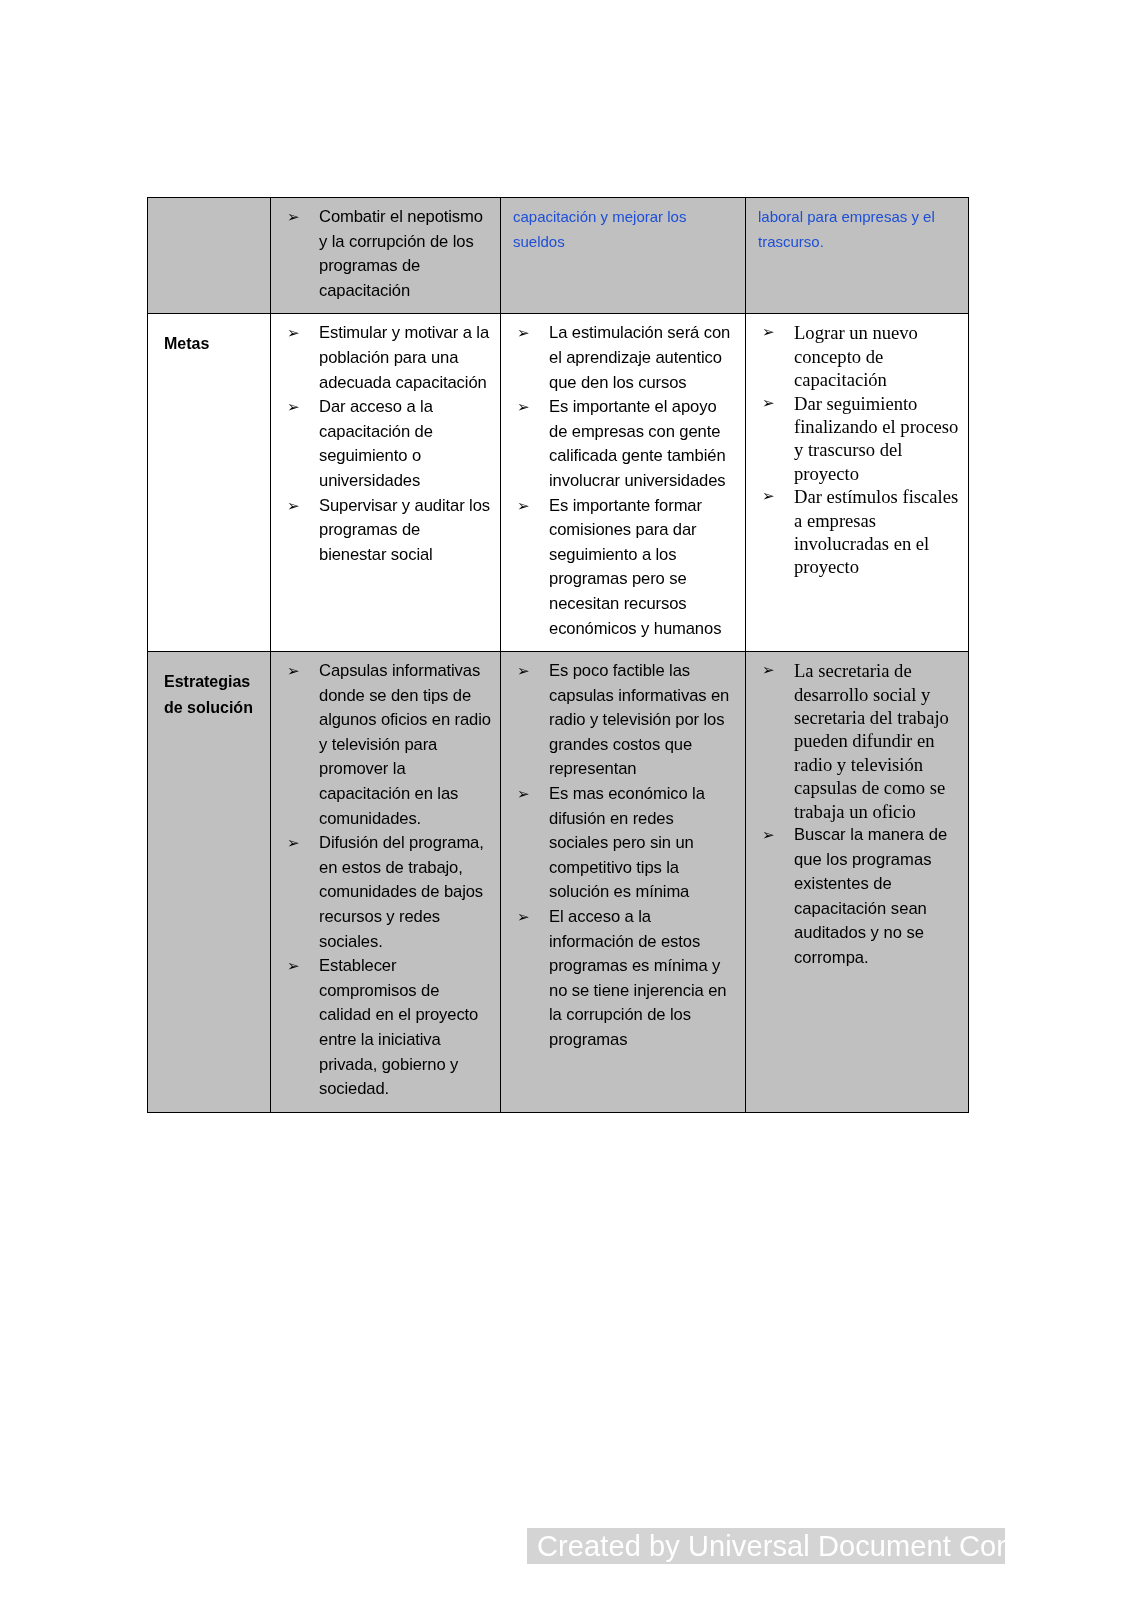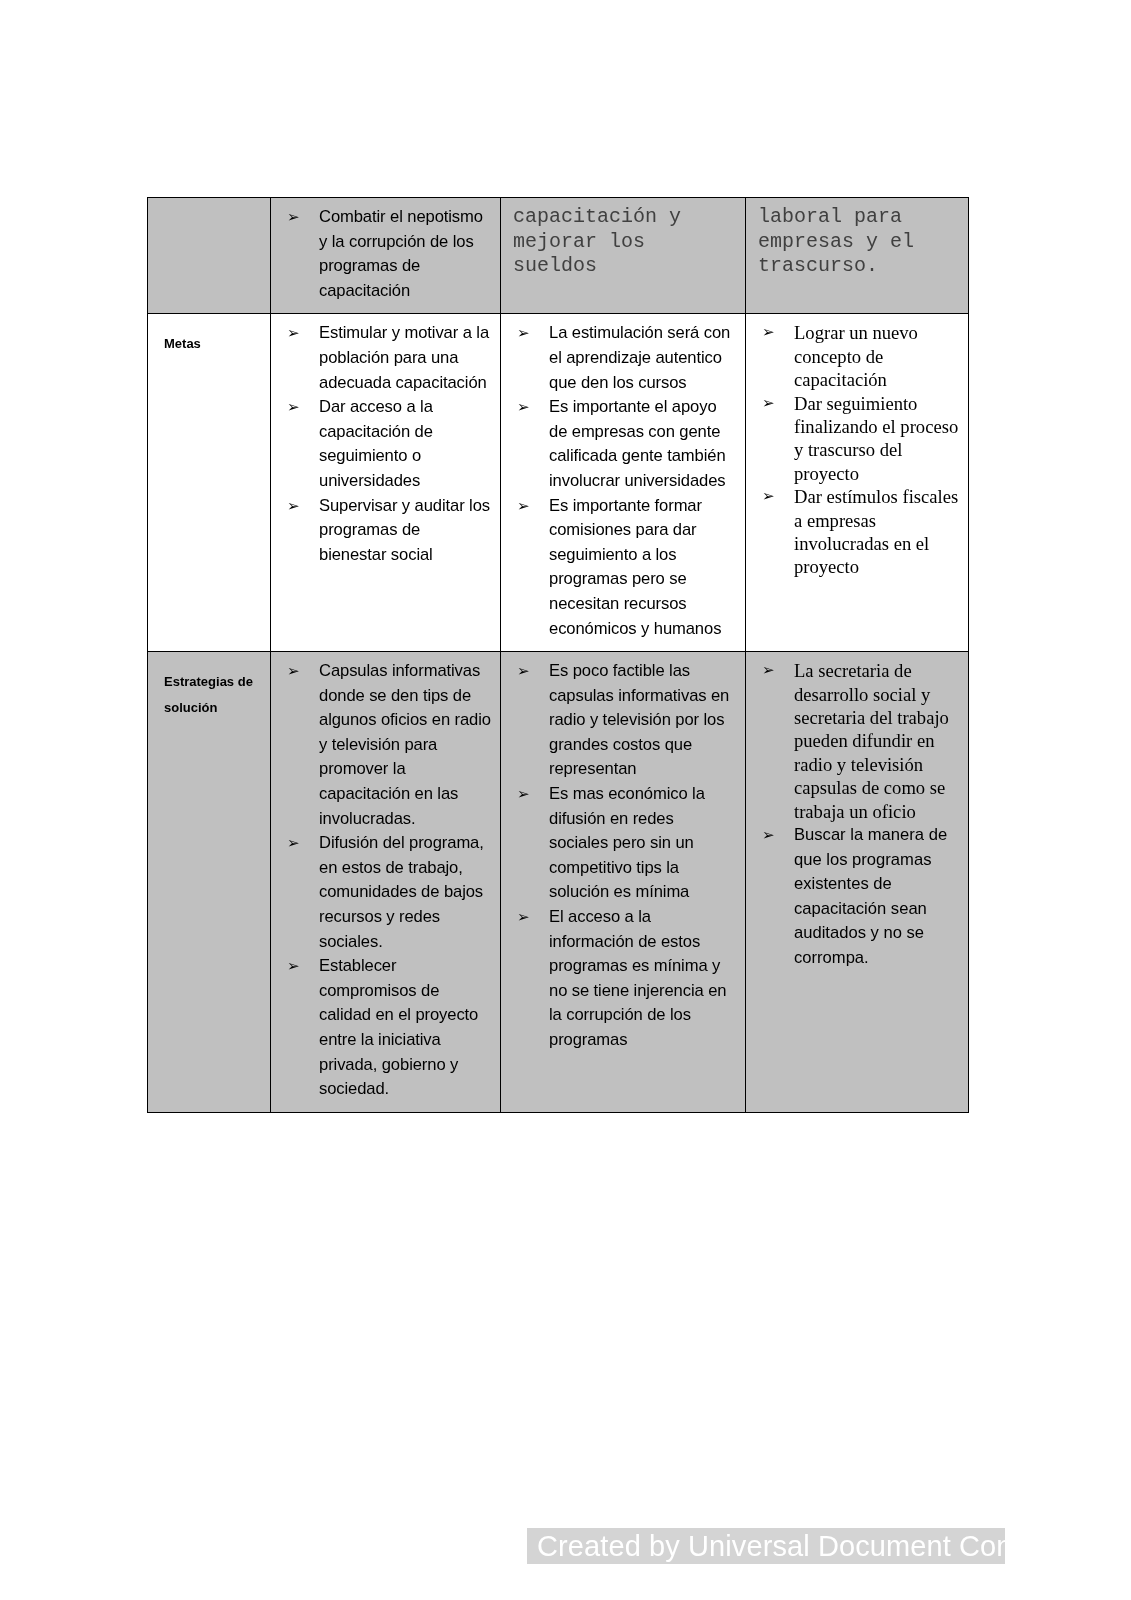--- a/index.html
+++ b/index.html
@@ -44,21 +44,21 @@
   col.c3 { width: 245px; }
   col.c4 { width: 223px; }
 
   .shaded { background: #c0c0c0; }
   .plain  { background: #ffffff; }
 
   
   .row-label {
     font-family: "Liberation Sans", sans-serif;
     font-weight: bold;
-    font-size: 13px;
+    font-size: 16px;
     line-height: 26px;
     color: #000000;
     padding-left: 10px;
     padding-top: 10px;
   }
 
   
   ul.bullets {
     list-style: none;
     margin: 0;
@@ -93,26 +93,26 @@
     line-height: 23.4px;
   }
   .serif ul.bullets > li.sans-item {
     font-family: "Liberation Sans", sans-serif;
     font-size: 16.6px;
     line-height: 24.6px;
   }
 
   
   .cont {
-    font-family: Liberation Mono, monospace;
-    font-size: 20px;
+    font-family: Liberation Sans, sans-serif;
+    font-size: 15px;
     line-height: 24.6px;
     margin: 0;
     padding-left: 6px;
-    color: #404040;
+    color: #1d4ed8;
   }
 
   
   #watermark {
     position: absolute;
     left: 527px;
     top: 1528px;
     width: 478px;
     height: 36px;
     background: #d4d4d4;
@@ -223,21 +223,21 @@
 
       <tr>
         <td class="shaded">
           <div class="row-label">Estrategias de solución</div>
         </td>
 
         <td class="shaded sans">
           <ul class="bullets">
             <li>
               <span class="marker">➢</span>
-              <span>Capsulas informativas donde se den tips de algunos oficios en radio y televisión para promover la capacitación en las involucradas.</span>
+              <span>Capsulas informativas donde se den tips de algunos oficios en radio y televisión para promover la capacitación en las comunidades.</span>
             </li>
             <li>
               <span class="marker">➢</span>
               <span>Difusión del programa, en estos de trabajo, comunidades de bajos recursos y redes sociales.</span>
             </li>
             <li>
               <span class="marker">➢</span>
               <span>Establecer compromisos de calidad en el proyecto entre la iniciativa privada, gobierno y sociedad.</span>
             </li>
           </ul>

